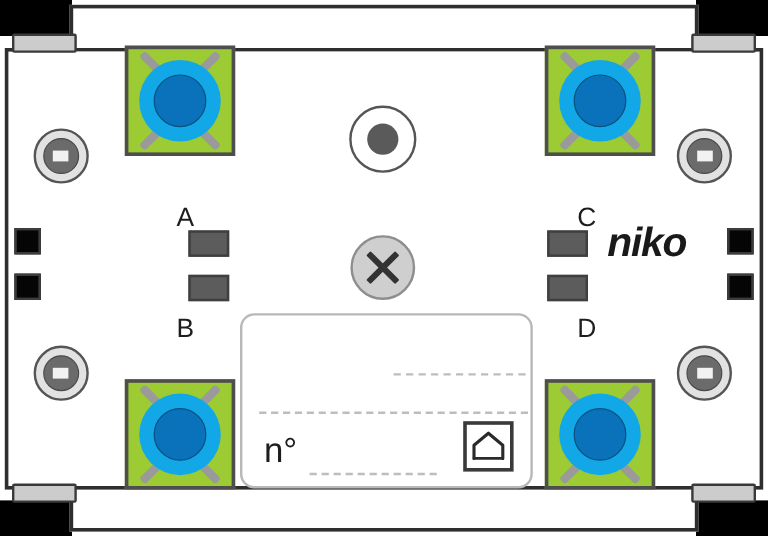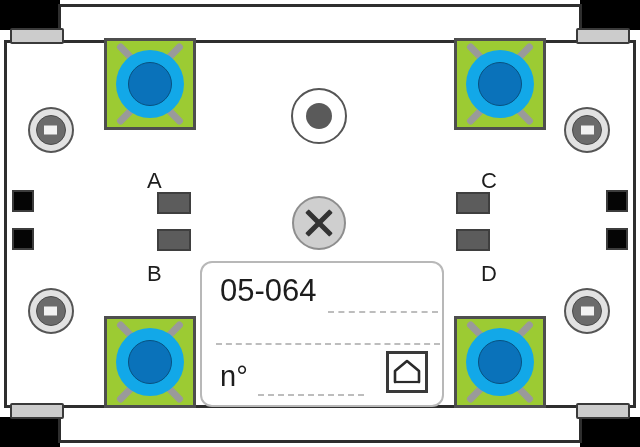--- a/index.html
+++ b/index.html
@@ -353,32 +353,32 @@
   <div class="gray-rect" style="left:157px;top:192px;"></div>
   <div class="gray-rect" style="left:157px;top:229px;"></div>
   <div class="gray-rect" style="left:456px;top:192px;"></div>
   <div class="gray-rect" style="left:456px;top:229px;"></div>
 
   <div class="letter" style="left:147px;top:170px;">A</div>
   <div class="letter" style="left:147px;top:263px;">B</div>
   <div class="letter" style="left:481px;top:170px;">C</div>
   <div class="letter" style="left:481px;top:263px;">D</div>
 
+  <div class="niko" style="left:506px;top:185px;">niko</div>
 
   <div class="dot-ring" style="left:291px;top:88px;">
     <div class="dot-core"></div>
   </div>
 
   <div class="x-ring" style="left:292px;top:196px;">
     <div class="x-bar a"></div>
     <div class="x-bar b"></div>
   </div>
 
   <div class="label-card">
-    <div class="label-code">05-064</div>
     <div class="dashline dl1"></div>
     <div class="dashline dl2"></div>
     <div class="label-no">n°</div>
     <div class="dashline dl3"></div>
     <div class="house-box">
       <svg width="36" height="36" viewBox="0 0 36 36" aria-hidden="true">
         <path d="M6 28 L6 17 L18 7 L30 17 L30 28" fill="none" stroke="#2a2a2a" stroke-width="2.6" stroke-linejoin="round" stroke-linecap="round"></path>
         <path d="M5 28 L31 28" fill="none" stroke="#2a2a2a" stroke-width="2.2"></path>
       </svg>
     </div>

